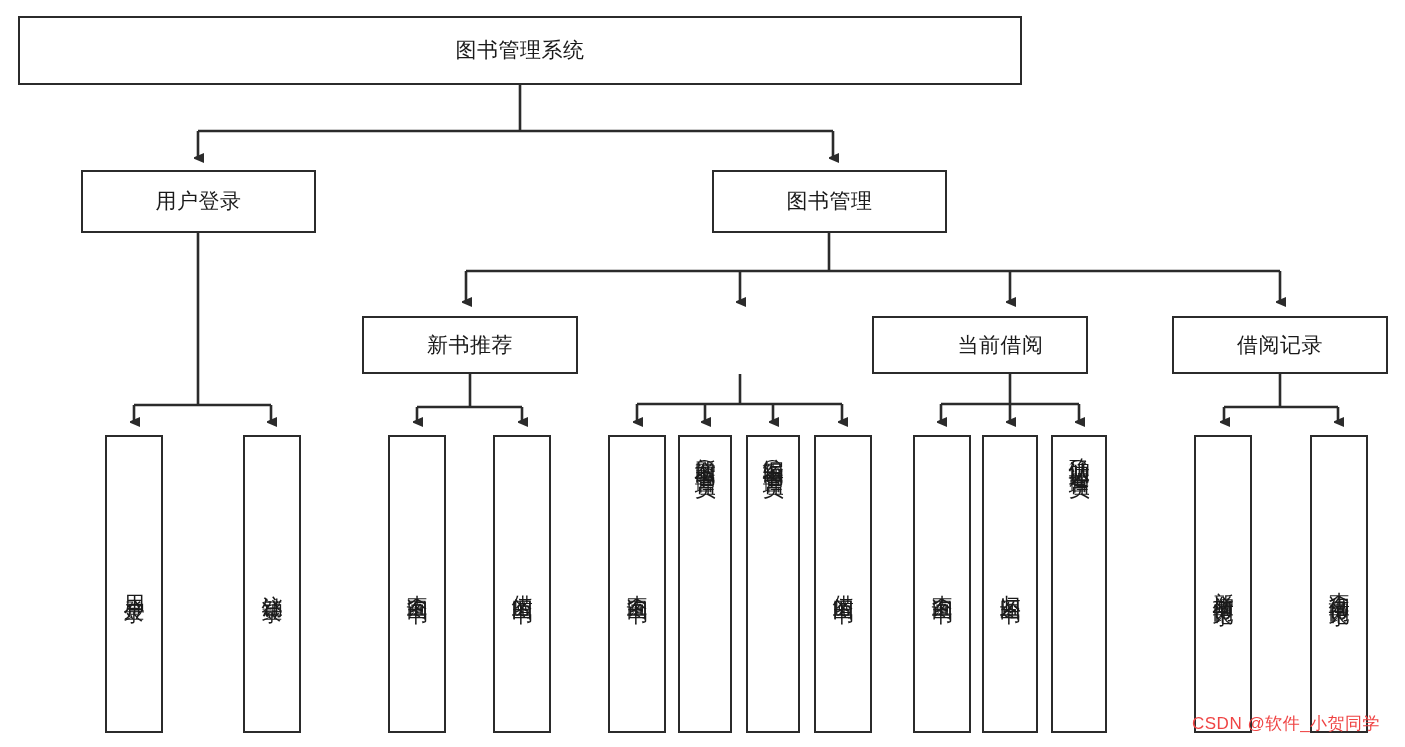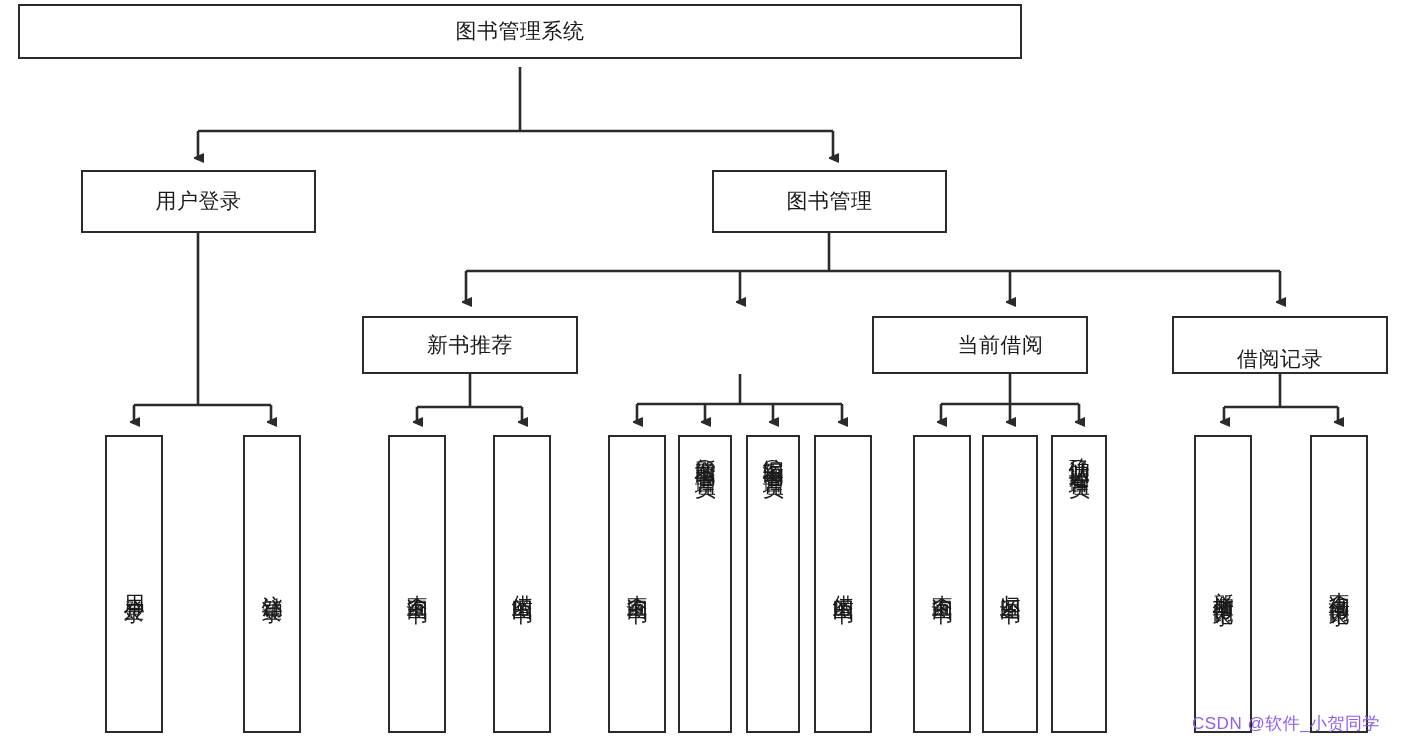--- a/index.html
+++ b/index.html
@@ -64,21 +64,21 @@
     position: absolute;
     left: 0;
     top: 0;
     width: 1405px;
     height: 747px;
     pointer-events: none;
   }
   .watermark {
     position: absolute;
     font-size: 17px;
-    color: #8b5cf6;
+    color: #ef4444;
     letter-spacing: 0.5px;
     white-space: nowrap;
     user-select: none;
   }
 </style>
 </head>
 <body>
 
 <div id="canvas">
 
@@ -125,42 +125,42 @@
       <path d="M1010,404 L1010,422" marker-end="url(#arrow)"></path>
       <path d="M1079,404 L1079,422" marker-end="url(#arrow)"></path>
 
       <path d="M1280,374 L1280,407"></path>
       <path d="M1224,407 L1338,407"></path>
       <path d="M1224,407 L1224,422" marker-end="url(#arrow)"></path>
       <path d="M1338,407 L1338,422" marker-end="url(#arrow)"></path>
     </g>
   </svg>
 
-  <div class="node" style="left:18px; top:4px; width:1004px; height:55px;">
+  <div class="node" style="left:18px; top:16px; width:1004px; height:69px;">
     <span class="node-label">图书管理系统</span>
   </div>
 
   <div class="node" style="left:81px; top:170px; width:235px; height:63px;">
     <span class="node-label">用户登录</span>
   </div>
 
   <div class="node" style="left:362px; top:316px; width:216px; height:58px;">
     <span class="node-label">新书推荐</span>
   </div>
 
   <div class="node" style="left:712px; top:170px; width:235px; height:63px;">
     <span class="node-label">图书管理</span>
   </div>
 
 
   <div class="node" style="left:872px; top:316px; width:216px; height:58px;padding-left:41px;">
     <span class="node-label">当前借阅</span>
   </div>
 
-  <div class="node" style="left:1172px; top:316px; width:216px; height:58px;align-items:flex-end;">
+  <div class="node" style="left:1172px; top:316px; width:216px; height:58px;">
     <span class="node-label">借阅记录</span>
   </div>
 
   <div class="node vertical" style="left:105px; top:435px; width:58px; height:298px;">
     <div class="vwrap">
       <span class="node-label">用户登录</span>
     </div>
   </div>
 
   <div class="node vertical" style="left:243px; top:435px; width:58px; height:298px;">

